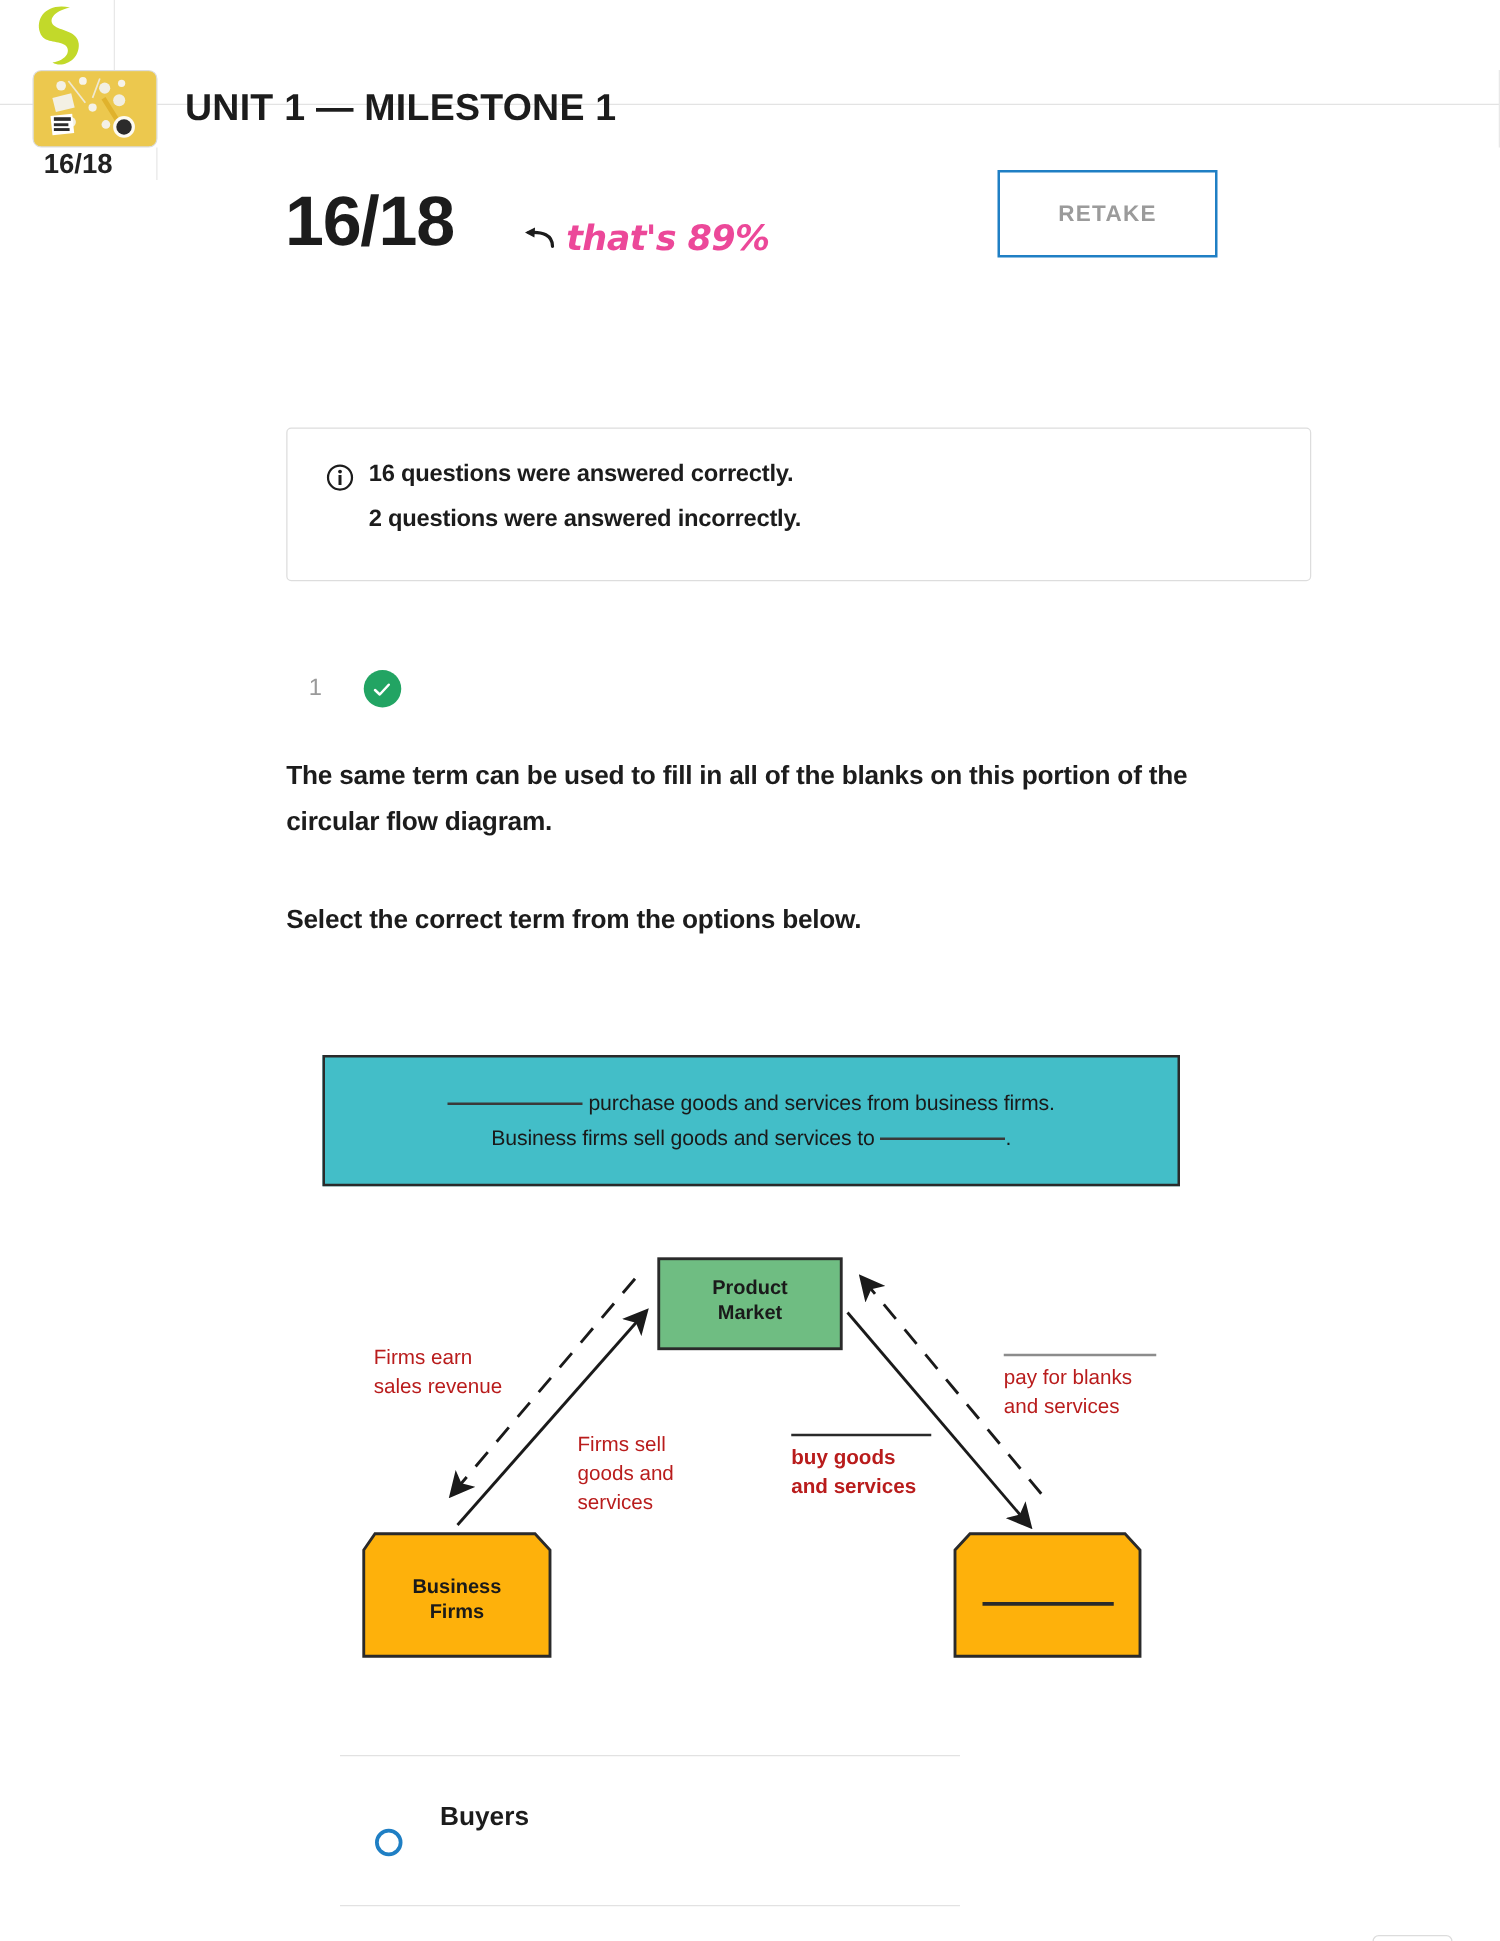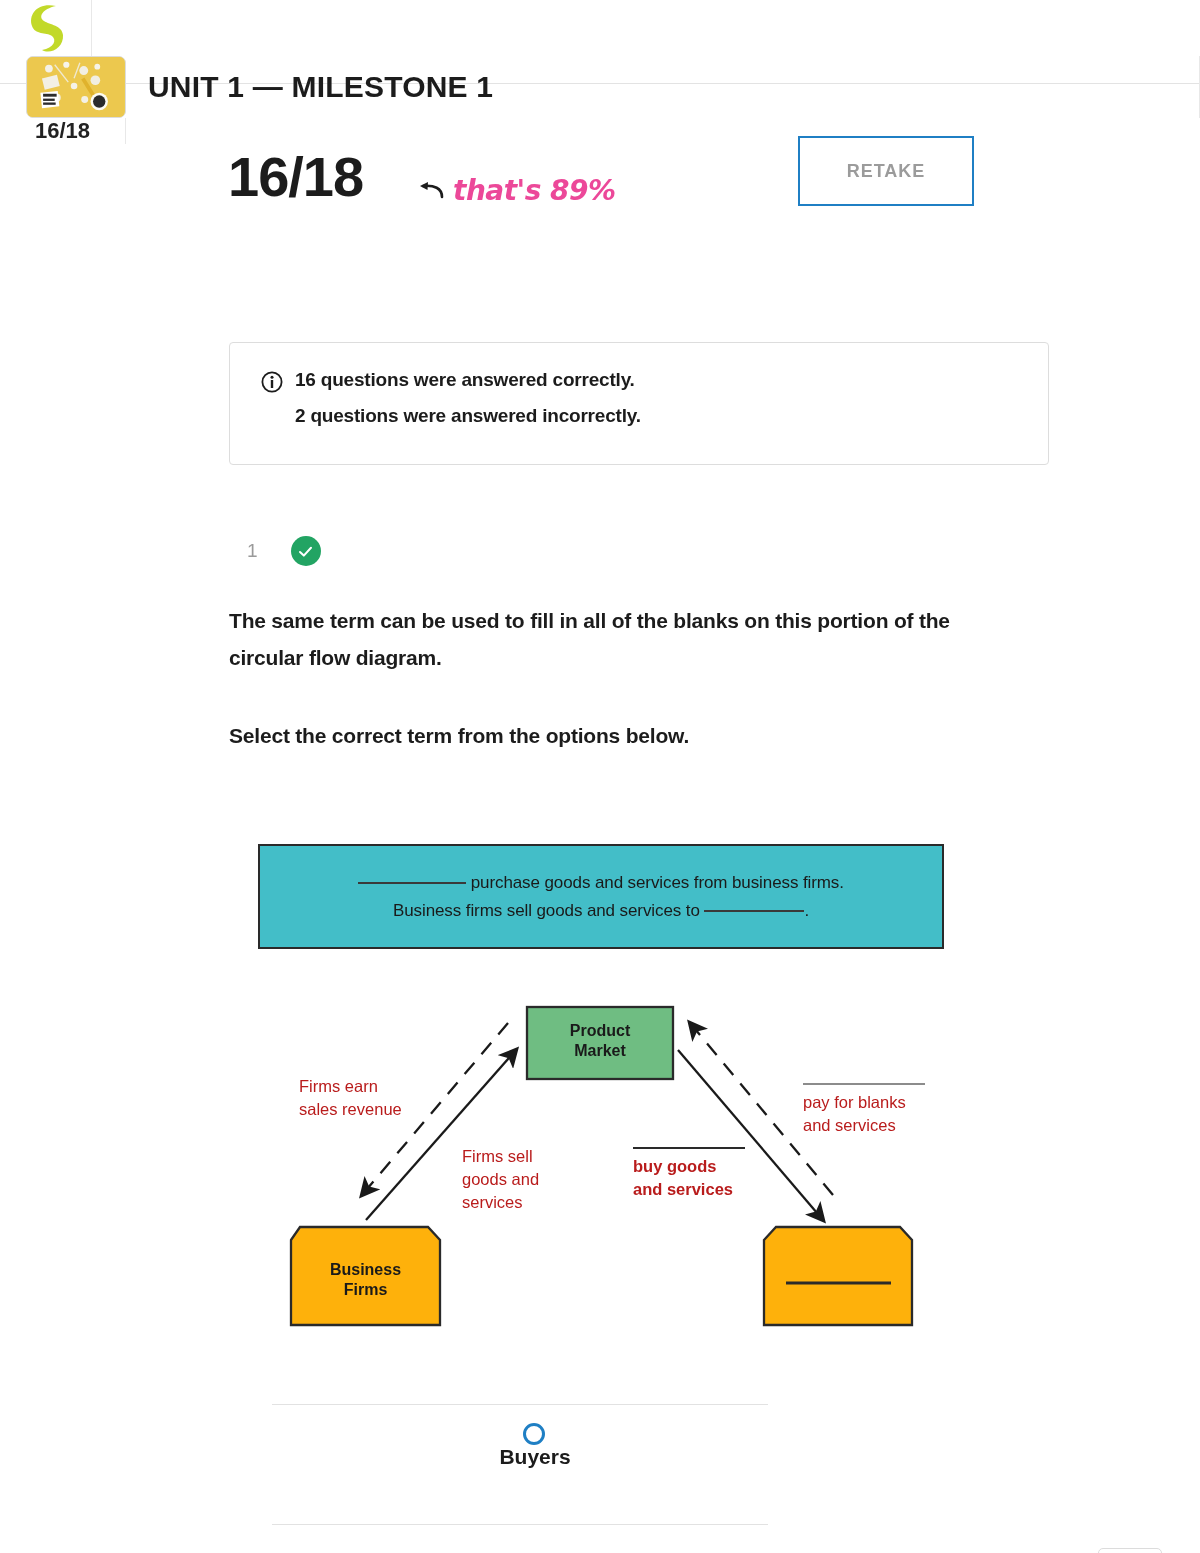--- a/index.html
+++ b/index.html
@@ -241,21 +241,20 @@
     top: 1320px;
     width: 496px;
   }
   .option {
     position: relative;
     border-top: 1px solid #e2e2e2;
     height: 120px;
     display: flex;
     align-items: center;
     cursor: pointer;
-    flex-direction: column;
   }
   .radio {
     width: 22px; height: 22px;
     border: 3px solid #1f7fc4;
     border-radius: 50%;
     background: #ffffff;
     margin-left: 28px;
     flex: none;
   }
   .option-label {

